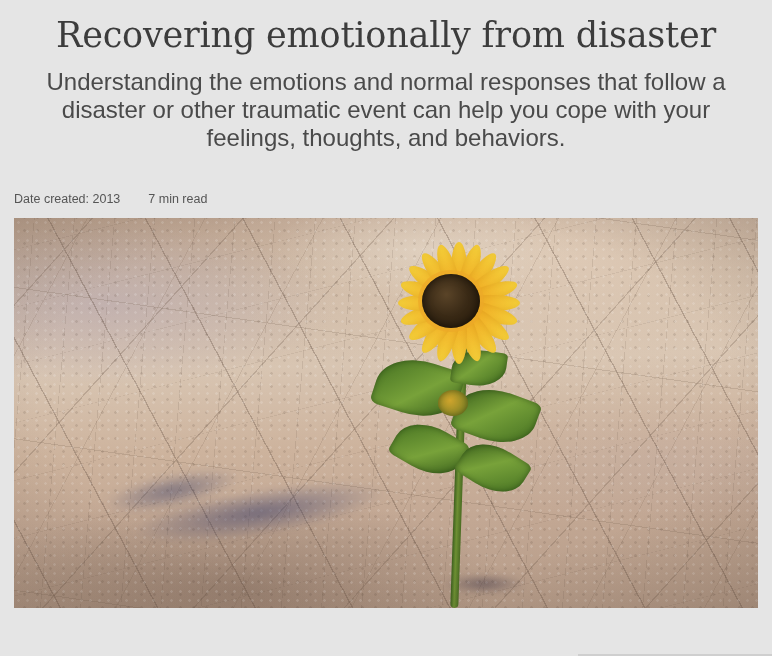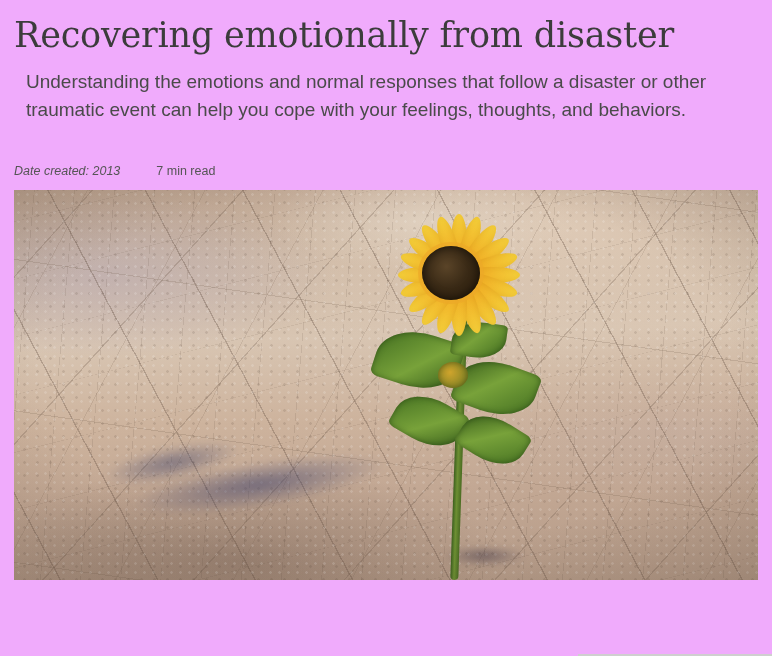--- a/index.html
+++ b/index.html
@@ -11,55 +11,55 @@
     width: 772px;
     height: 656px;
     overflow: hidden;
     font-family: "Liberation Sans", sans-serif;
     color: #333333;
   }
   .page {
     position: relative;
     width: 772px;
     height: 656px;
-    background: #f0abfc;
+    background: #e5e5e5;
     box-sizing: border-box;
+    text-align: center;
   }
   .article {
     padding: 14px 14px 0 14px;
   }
   .article-title {
     font-family: "DejaVu Serif", "Liberation Serif", serif;
     font-weight: normal;
     font-size: 35px;
     line-height: 42px;
     color: #3c3c3c;
     margin: 0 0 12px 0;
     letter-spacing: -0.2px;
   }
   .article-deck {
     font-family: "Liberation Sans", sans-serif;
-    font-size: 19px;
+    font-size: 24px;
     line-height: 28px;
     color: #4a4a4a;
     margin: 12px;
     max-width: 725px;
   }
   .meta-row {
     display: flex;
     align-items: center;
     margin-top: 40px;
     margin-bottom: 12px;
     font-size: 12.5px;
     color: #555555;
   }
   .meta-date {
-    margin-right: 36px;
+    margin-right: 28px;
     white-space: nowrap;
-    font-style: italic;
   }
   .meta-read {
     white-space: nowrap;
   }
   .figure {
     margin: 0;
     width: 744px;
     height: 390px;
     overflow: hidden;
     position: relative;

